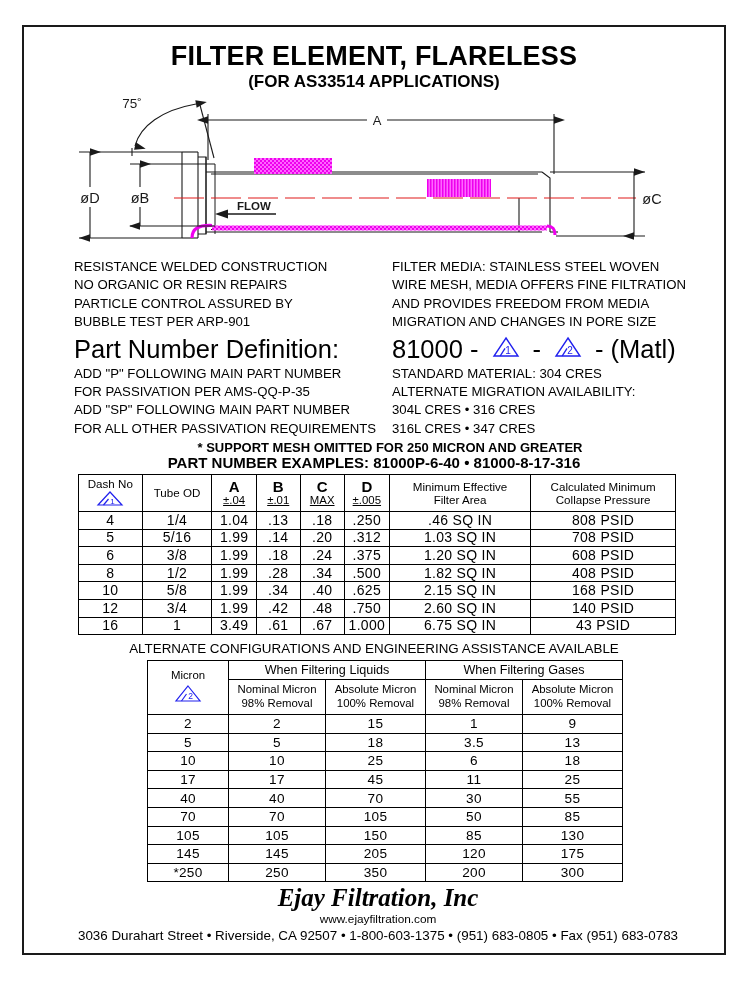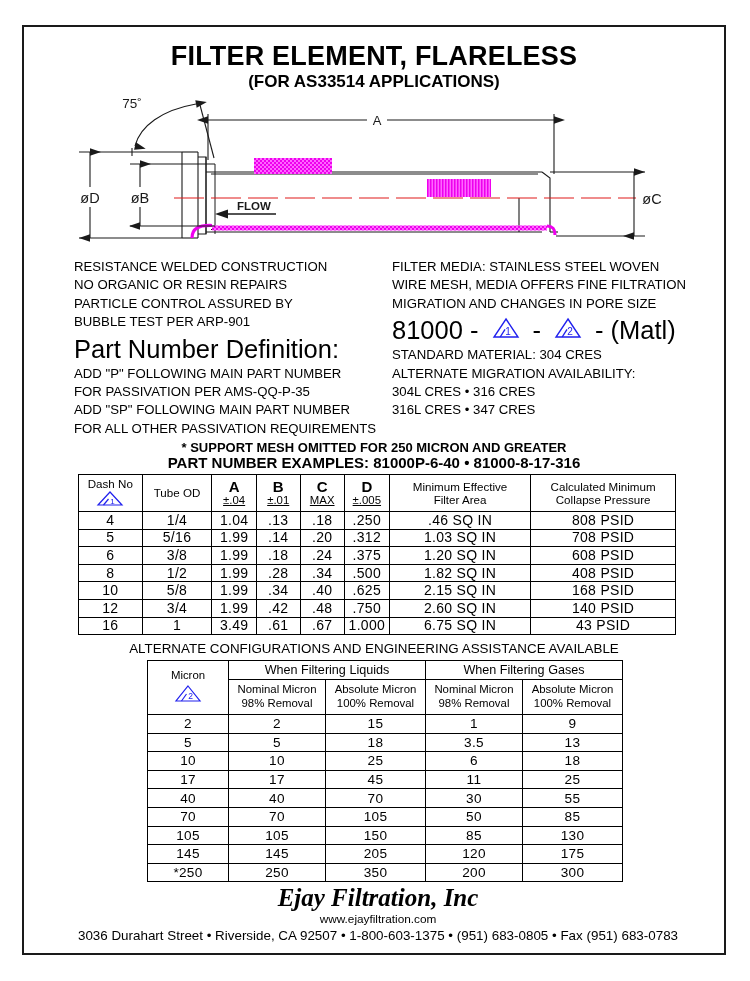--- a/index.html
+++ b/index.html
@@ -47,21 +47,21 @@
     font-weight:normal;white-space:nowrap;
   }
   .pn-heading-right{
     font-size:25.5px;line-height:30px;margin-top:2px;margin-bottom:1px;
     font-weight:normal;white-space:nowrap;display:flex;align-items:center;gap:12px;
   }
   .tri-inline{display:inline-block;vertical-align:middle;margin:0 1px;}
 
   .note-star{
     position:absolute;left:22px;top:440px;width:704px;text-align:center;
-    font-size:13px;font-weight:bold;line-height:15px;
+    font-size:13px;font-weight:bold;line-height:15px;padding-left:16px;
   }
   .note-examples{
     position:absolute;left:22px;top:455px;width:704px;text-align:center;
     font-size:15px;font-weight:bold;line-height:16px;
   }
 
   
   .tbl-wrap-1{position:absolute;left:78px;top:474px;width:598px;}
   .tbl-wrap-2{position:absolute;left:147px;top:660px;width:476px;}
   table{border-collapse:collapse;width:100%;background:#fff;padding-left:44px;}
@@ -233,20 +233,21 @@
 
       <div class="spec-line">ADD "P" FOLLOWING MAIN PART NUMBER</div>
       <div class="spec-line">FOR PASSIVATION PER AMS-QQ-P-35</div>
       <div class="spec-line">ADD "SP" FOLLOWING MAIN PART NUMBER</div>
       <div class="spec-line">FOR ALL OTHER PASSIVATION REQUIREMENTS</div>
     </div>
 
     <div class="spec-col-right">
       <div class="spec-line">FILTER MEDIA: STAINLESS STEEL WOVEN</div>
       <div class="spec-line">WIRE MESH, MEDIA OFFERS FINE FILTRATION</div>
+      <div class="spec-line">AND PROVIDES FREEDOM FROM MEDIA</div>
       <div class="spec-line">MIGRATION AND CHANGES IN PORE SIZE</div>
 
       <div class="pn-heading-right">
         <span>81000 -</span>
         <span class="tri-inline">
           <svg width="28" height="22" viewBox="0 0 28 22">
             <path d="M14,2 L26,20 L2,20 Z" fill="none" stroke="#2020ee" stroke-width="1.4"></path>
             <line x1="8.2" y1="20" x2="13" y2="12.4" stroke="#2020ee" stroke-width="1.4"></line>
             <text x="16" y="18" font-family="Liberation Sans, sans-serif" font-size="10" fill="#2020ee" text-anchor="middle">1</text>
           </svg>

